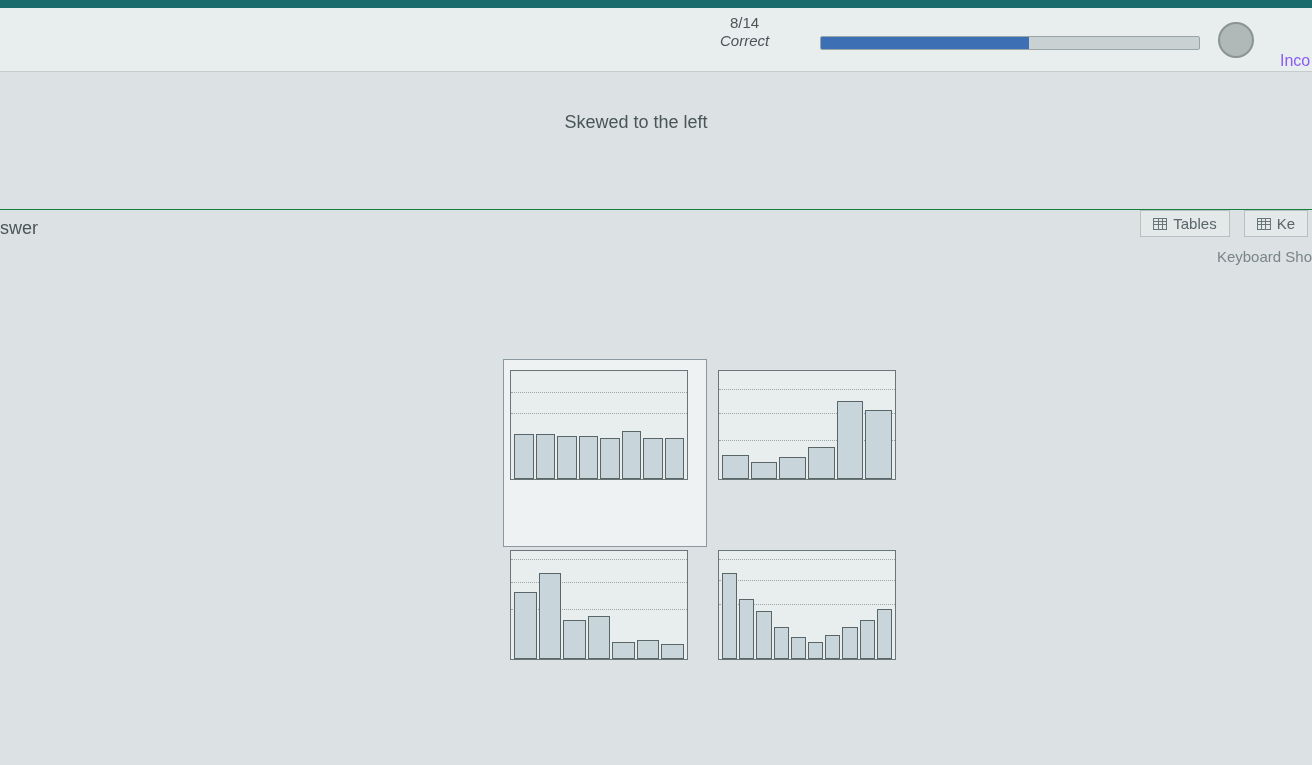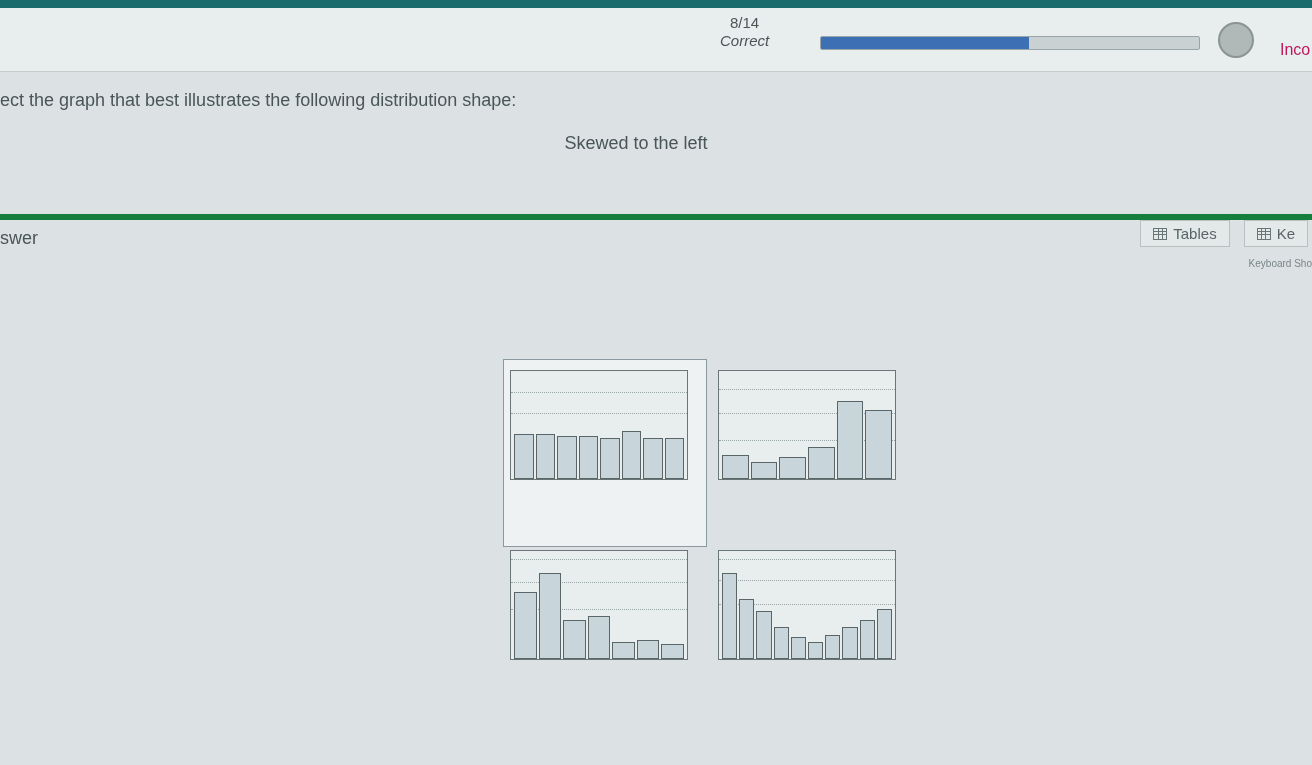--- a/index.html
+++ b/index.html
@@ -64,44 +64,44 @@
     top: 14px;
     width: 36px;
     height: 36px;
     border-radius: 50%;
     background: #b0b8b8;
     border: 2px solid #8a9494;
   }
   .inco-label {
     position: absolute;
     left: 1280px;
-    top: 33px;
+    top: 44px;
     font-size: 16px;
-    color: #be185d;
+    color: #8b5cf6;
   }
   .prompt-area {
     padding: 18px 0 0 0;
   }
   .prompt-text {
     font-size: 18px;
     color: #4a5558;
     margin-left: 0;
   }
   .dist-label {
     text-align: center;
     font-size: 18px;
     color: #4a5558;
     margin-top: 22px;
     margin-left: -40px;
   }
   .answer-row {
     display: flex;
     align-items: center;
-    margin-top: 60px;
-    border-top: 6px solid #15803d;
+    margin-top: 76px;
+    border-top: 1px solid #15803d;
     padding-top: 8px;
     position: relative;
     height: 40px;
   }
   .answer-label {
     font-size: 18px;
     color: #4a5558;
     position: absolute;
     left: 0;
     top: 8px;
@@ -121,21 +121,21 @@
     color: #5a6568;
     display: flex;
     align-items: center;
     gap: 6px;
     cursor: pointer;
   }
   .kbshort {
     position: absolute;
     right: 0;
     top: 38px;
-    font-size: 10px;
+    font-size: 15px;
     color: #7a8588;
   }
   .charts-grid {
     position: absolute;
     left: 510px;
     top: 370px;
     display: grid;
     grid-template-columns: 190px 190px;
     grid-template-rows: 150px 150px;
     gap: 30px 18px;
@@ -199,21 +199,20 @@
     <span class="lbl">Correct</span>
   </div>
   <div class="progress-wrap">
     <div class="progress-fill" style="width: 55%;"></div>
   </div>
   <div class="clock-icon"></div>
   <div class="inco-label">Inco</div>
 </div>
 
 <div class="prompt-area">
-  <div class="prompt-text">ect the graph that best illustrates the following distribution shape:</div>
   <div class="dist-label">Skewed to the left</div>
 </div>
 
 <div class="answer-row">
   <div class="answer-label">swer</div>
   <div class="tool-buttons">
     <div class="tool-btn">
       <span class="grid-icon"></span>
       <span>Tables</span>
     </div>

